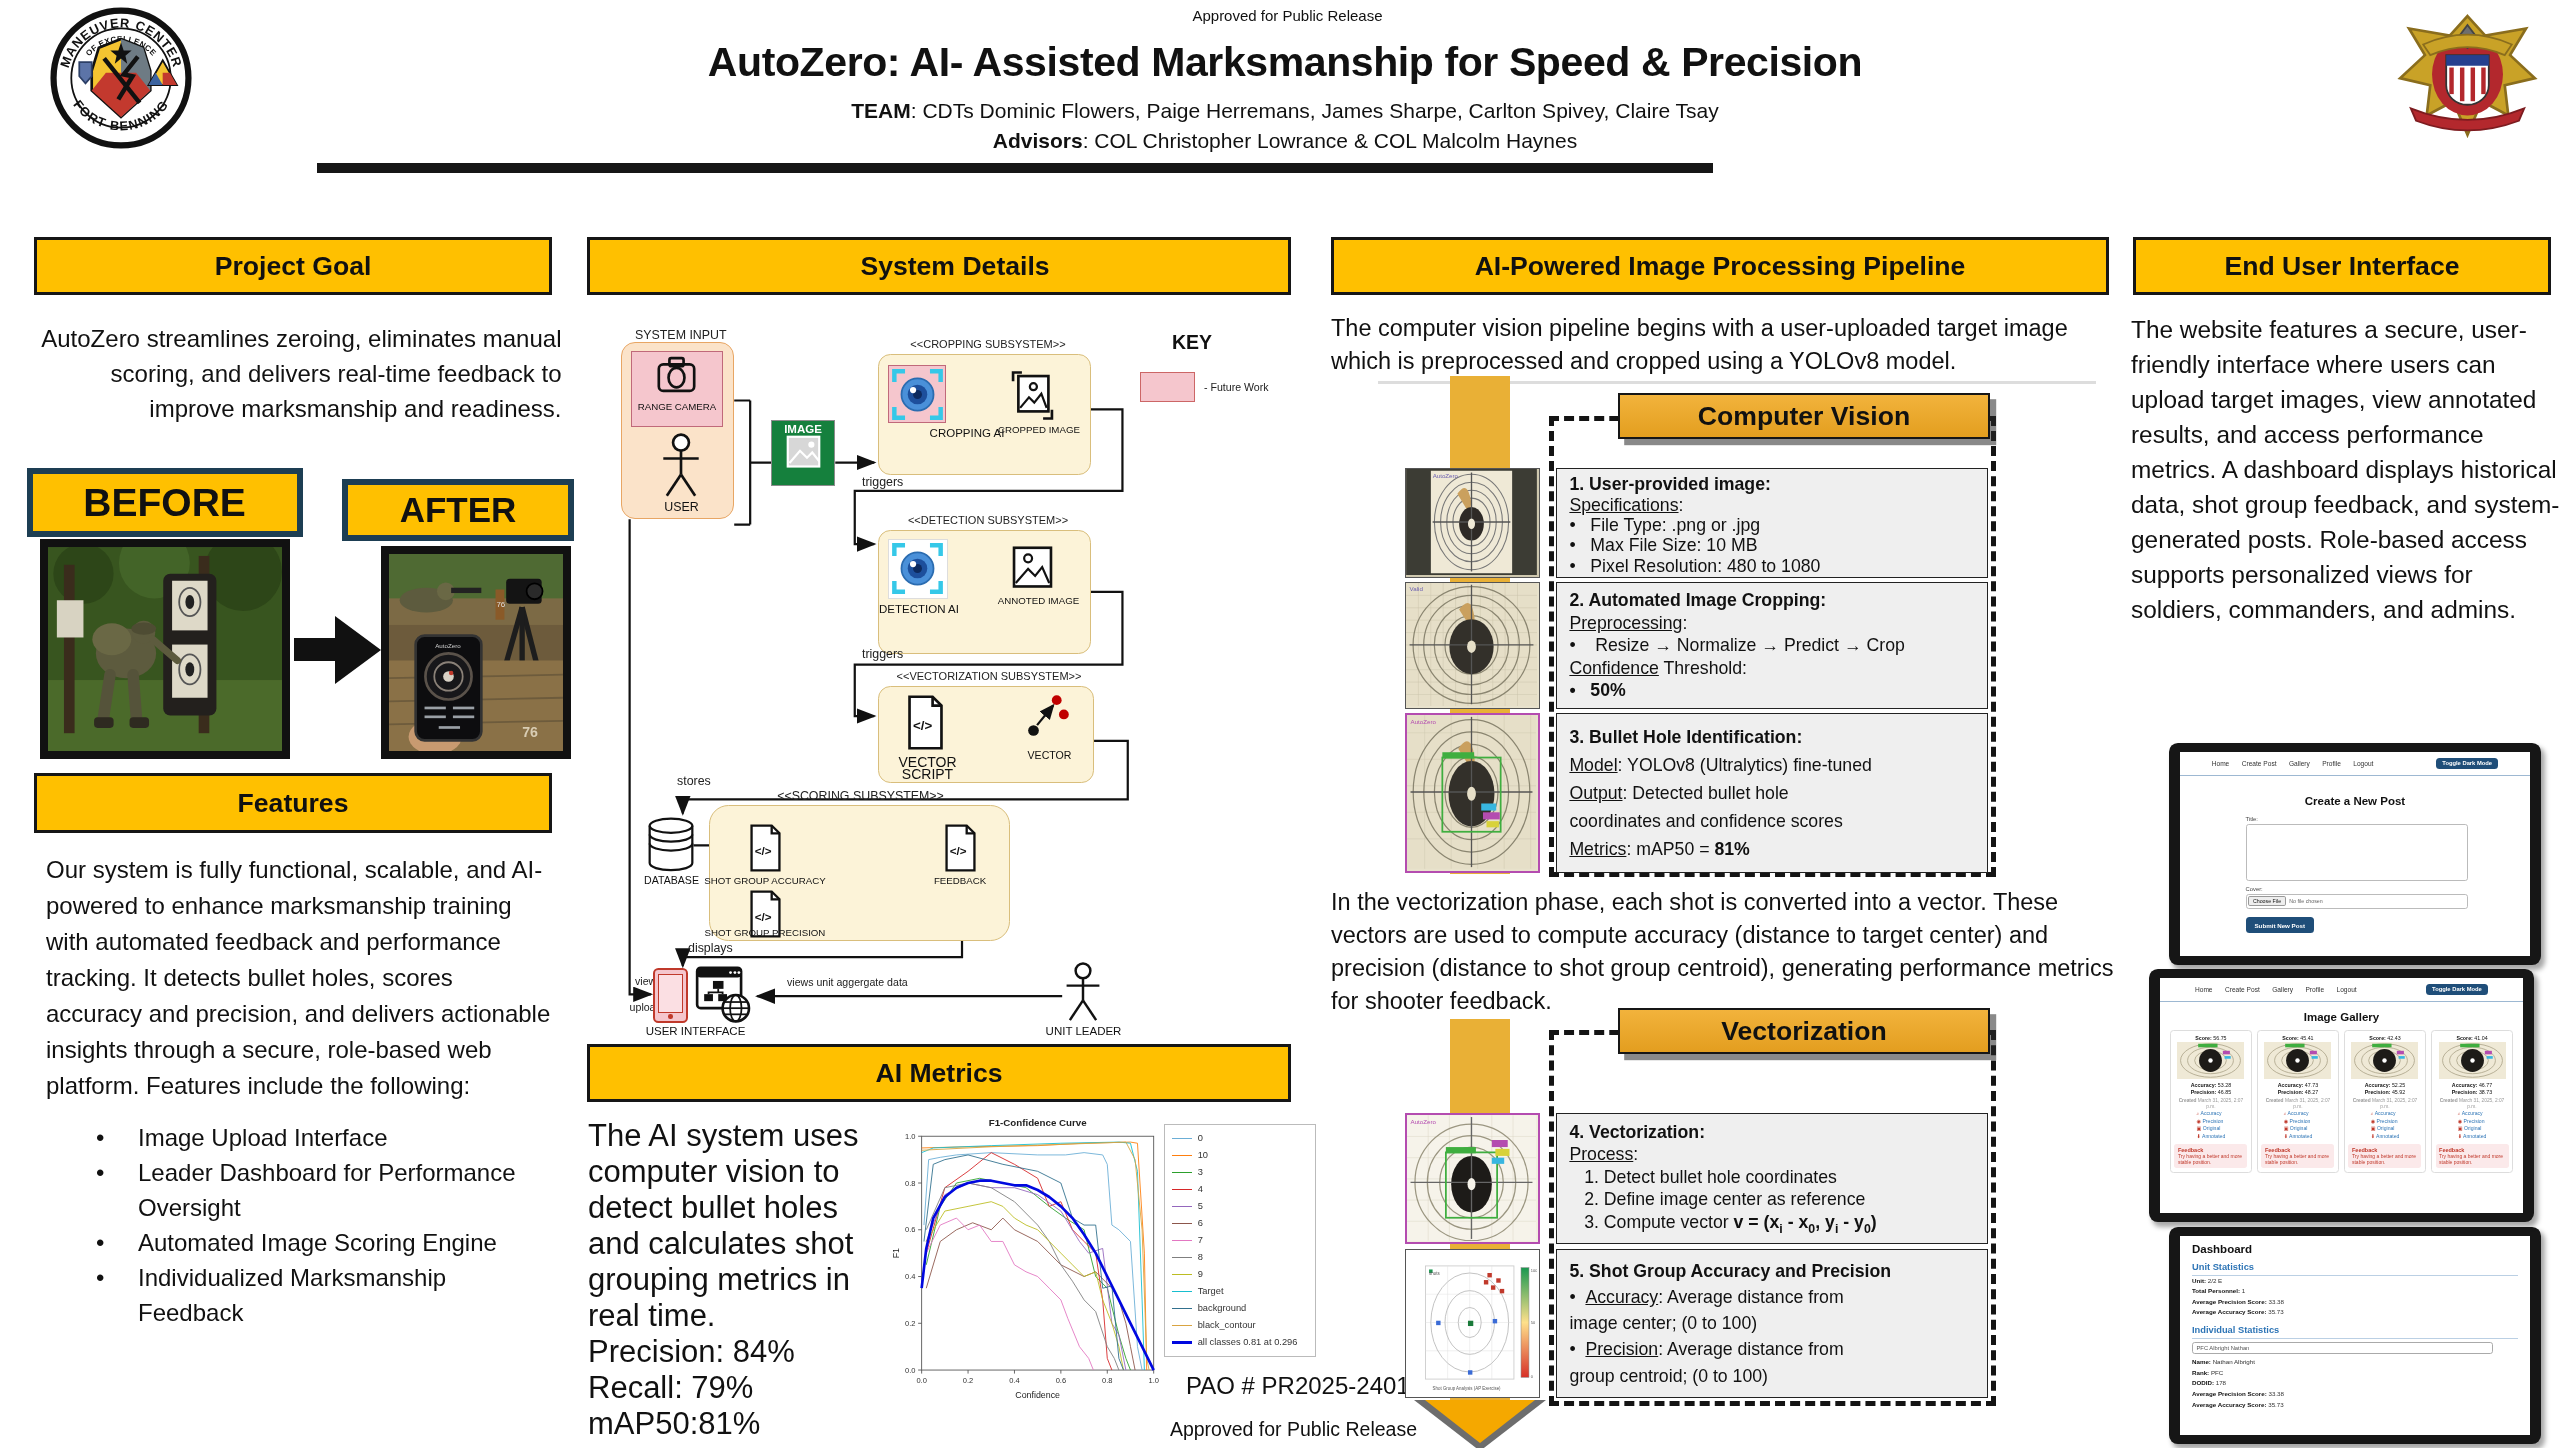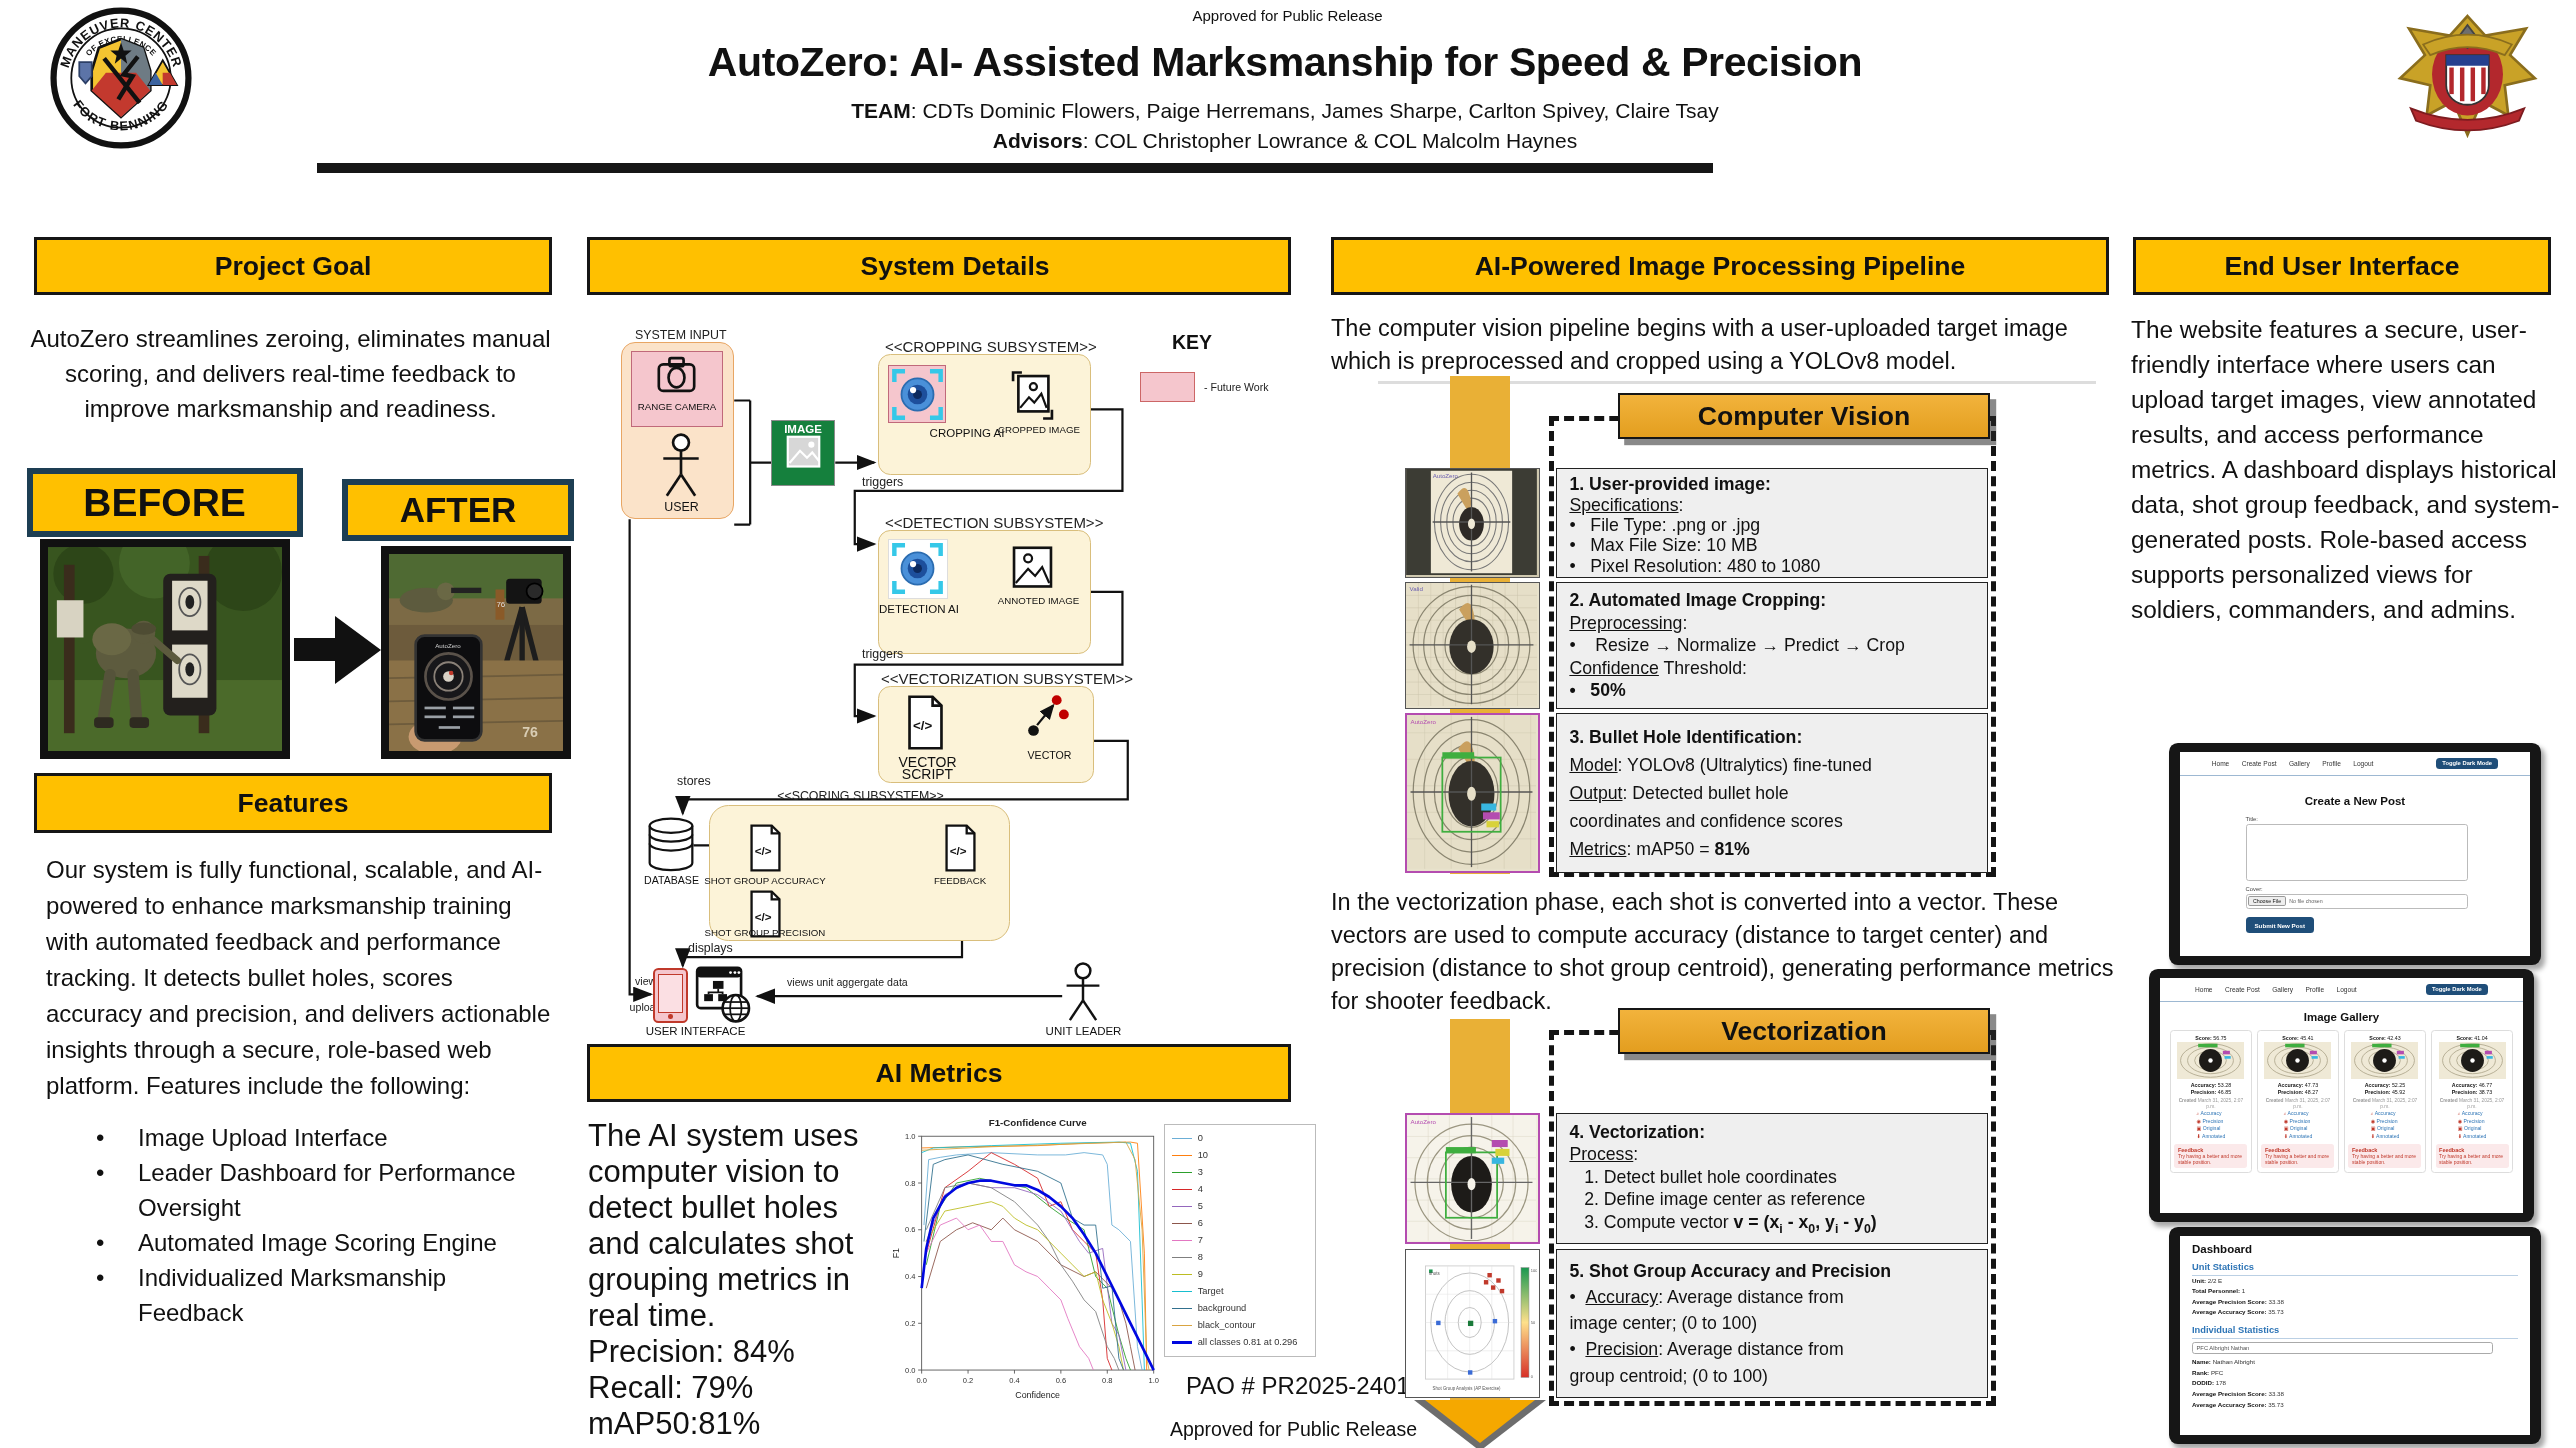--- a/index.html
+++ b/index.html
@@ -11,32 +11,32 @@
   .main-title{font-size:41px;font-weight:bold;text-align:center;letter-spacing:-0.4px;}
   .team-line,.adv-line{font-size:21px;text-align:center;}
   .team-line b,.adv-line b{font-weight:bold;}
   .hdr-divider{background:#161616;}
   
   .sec-hdr{background:#FFC000;border:3.5px solid #161616;display:flex;align-items:center;justify-content:center;
            font-size:26.6px;font-weight:bold;box-sizing:border-box;}
   .ba-hdr{background:#FFC000;border:6.2px solid #1D3E53;display:flex;align-items:center;justify-content:center;
           font-size:39px;font-weight:bold;box-sizing:border-box;}
   .body-txt{font-size:24px;line-height:35px;}
-  .center{text-align:center;}
+  .center{text-align:right;}
   ul.feat{list-style:none;margin:16px 0 0 0;padding:0;font-size:24px;line-height:35px;}
   ul.feat li{position:relative;padding-left:92px;}
   ul.feat li:before{content:"\2022";position:absolute;left:50px;}
   .photo-frame{border:8px solid #111;box-sizing:border-box;background:#222;}
   
   .fat-arrow-shaft{background:#111;}
   .fat-arrow-head{width:0;height:0;border-top:34px solid transparent;border-bottom:34px solid transparent;border-left:46px solid #111;}
   
   .diag-lbl{font-size:12.4px;color:#222;white-space:nowrap;}
   .diag-lbl-sm{font-size:10.6px;color:#222;white-space:nowrap;}
-  .subsys-lbl{font-size:15px;color:#222;white-space:nowrap;text-align:center;}
+  .subsys-lbl{font-size:11px;color:#222;white-space:nowrap;text-align:center;}
   .peach{background:#FBE3C9;border:1.8px solid #E8A664;border-radius:14px;box-sizing:border-box;}
   .cream{background:#FCF3D8;border:1.8px solid #D9BE7C;border-radius:12.4px;box-sizing:border-box;}
   .pinkbox{background:#F5C6CD;border:1.8px solid #C0697A;box-sizing:border-box;}
   .graybox{background:#15803d;border:1.8px solid #8C8C8C;box-sizing:border-box;text-align:center;}
   .node-cap{font-size:11.5px;text-align:center;line-height:13.3px;}
   .node-cap-sm{font-size:9.7px;text-align:center;line-height:11.5px;}
   
   .pipe-banner{background:linear-gradient(#F2B33C,#E39E1F);border:2.7px solid #161616;box-shadow:6.2px 6.2px 0 rgba(40,40,40,.55);
                display:flex;align-items:center;justify-content:center;font-size:26.6px;font-weight:bold;box-sizing:border-box;}
   .dashed-box{border:5.3px dashed #141414;box-sizing:border-box;}

